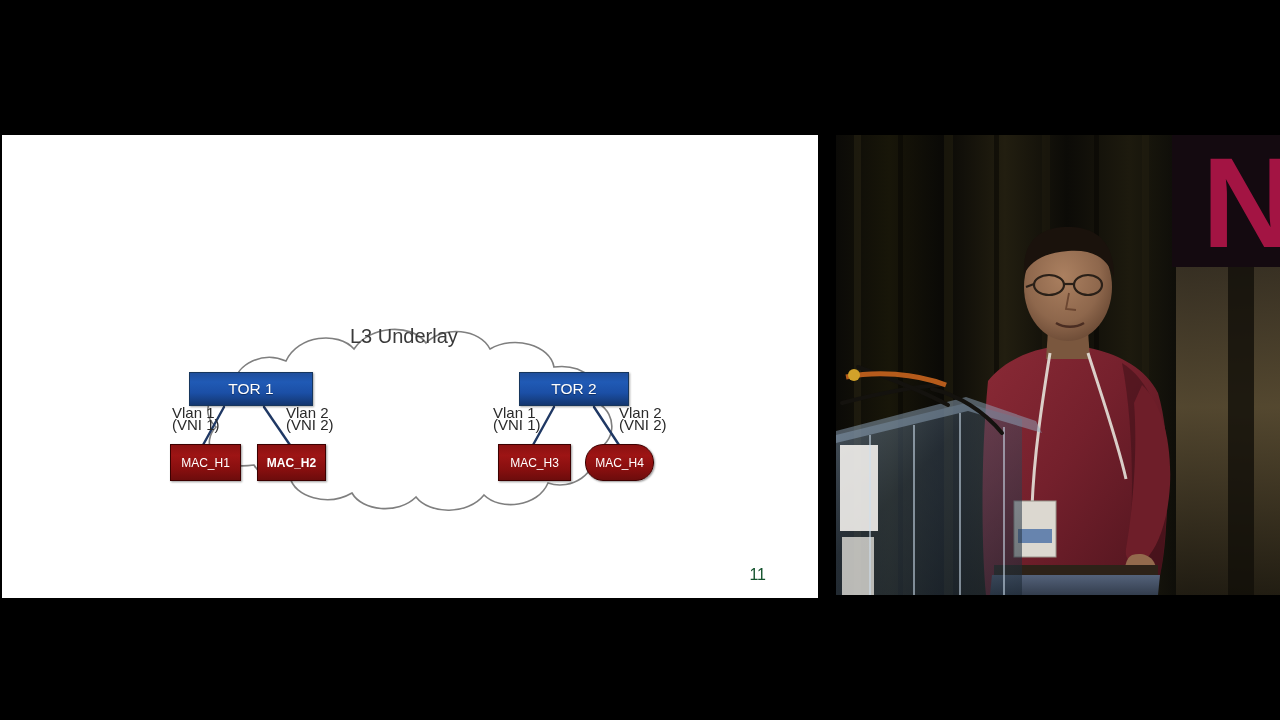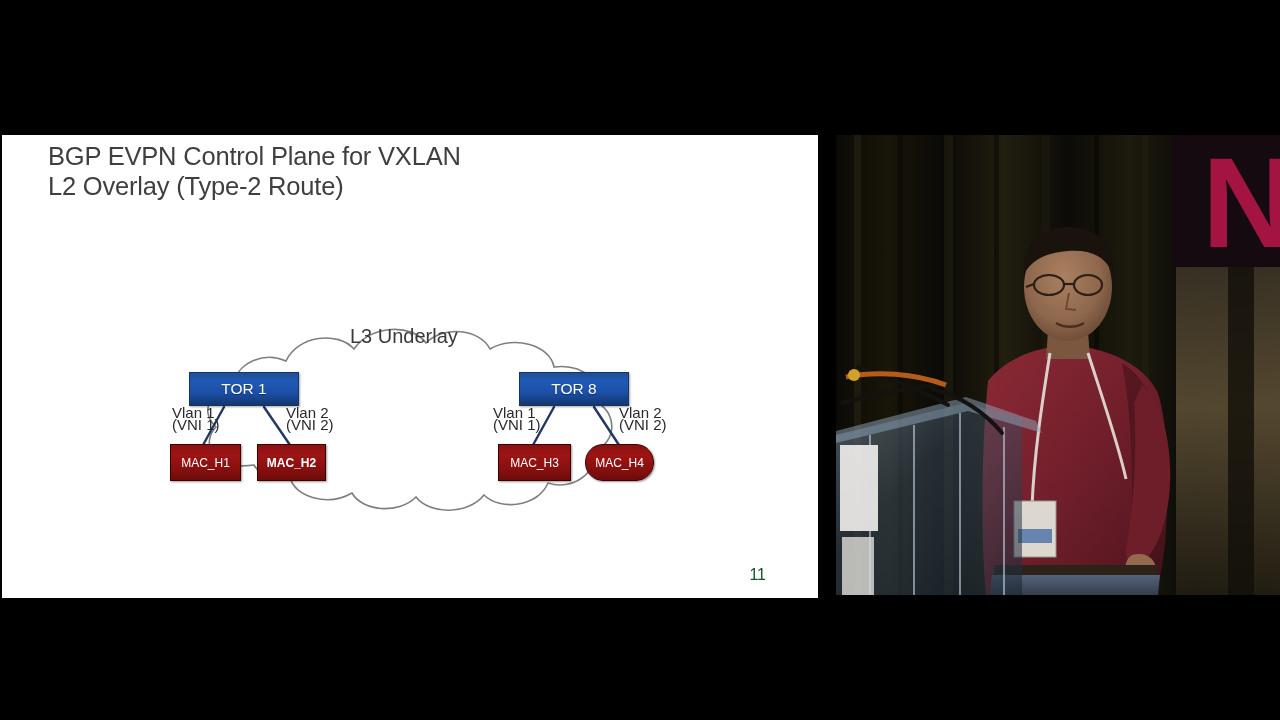--- a/index.html
+++ b/index.html
@@ -92,22 +92,20 @@
   #bar-bottom { top:598px; height:122px; }
   #bar-mid { position:absolute; left:818px; top:135px; width:18px; height:463px; background:#000; }
 </style>
 </head>
 <body>
 
 <div id="stage">
 
   <div id="slide">
 
-    <div id="slide-title">BGP EVPN Control Plane for VXLAN
-L2 Overlay (Type-2 Route)</div>
 
     <div id="diagram">
 
       <svg class="layer" viewBox="0 0 816 463">
         <g fill="#ffffff" stroke="#7f7f7f" stroke-width="1.6">
           <path d="M 252 330
                    C 206 336, 200 306, 214 292
                    C 196 276, 210 252, 232 250
                    C 234 228, 262 216, 284 226
                    C 296 200, 336 196, 352 214
@@ -129,25 +127,25 @@
         <g stroke="#1f3864" stroke-width="2.4" fill="none" stroke-linecap="round">
           <line x1="222" y1="272" x2="201" y2="310"></line>
           <line x1="262" y1="272" x2="288" y2="310"></line>
           <line x1="552" y1="272" x2="531" y2="310"></line>
           <line x1="592" y1="272" x2="617" y2="310"></line>
         </g>
       </svg>
 
       <div class="cloud-label" style="left:348px; top:190px;">L3 Underlay</div>
 
-      <div class="tor-box" style="left:187px; top:237px; width:110px; height:34px;align-items:center;">
+      <div class="tor-box" style="left:187px; top:237px; width:124px; height:34px;align-items:center;">
         <span>TOR 1</span>
       </div>
       <div class="tor-box" style="left:517px; top:237px; width:110px; height:34px;">
-        <span>TOR 8</span>
+        <span>TOR 2</span>
       </div>
 
       <div class="vlan-label" style="left:170px; top:272px;">Vlan 1
 (VNI 1)</div>
       <div class="vlan-label" style="left:284px; top:272px;">Vlan 2
 (VNI 2)</div>
       <div class="vlan-label" style="left:491px; top:272px;">Vlan 1
 (VNI 1)</div>
       <div class="vlan-label" style="left:617px; top:272px;">Vlan 2
 (VNI 2)</div>

